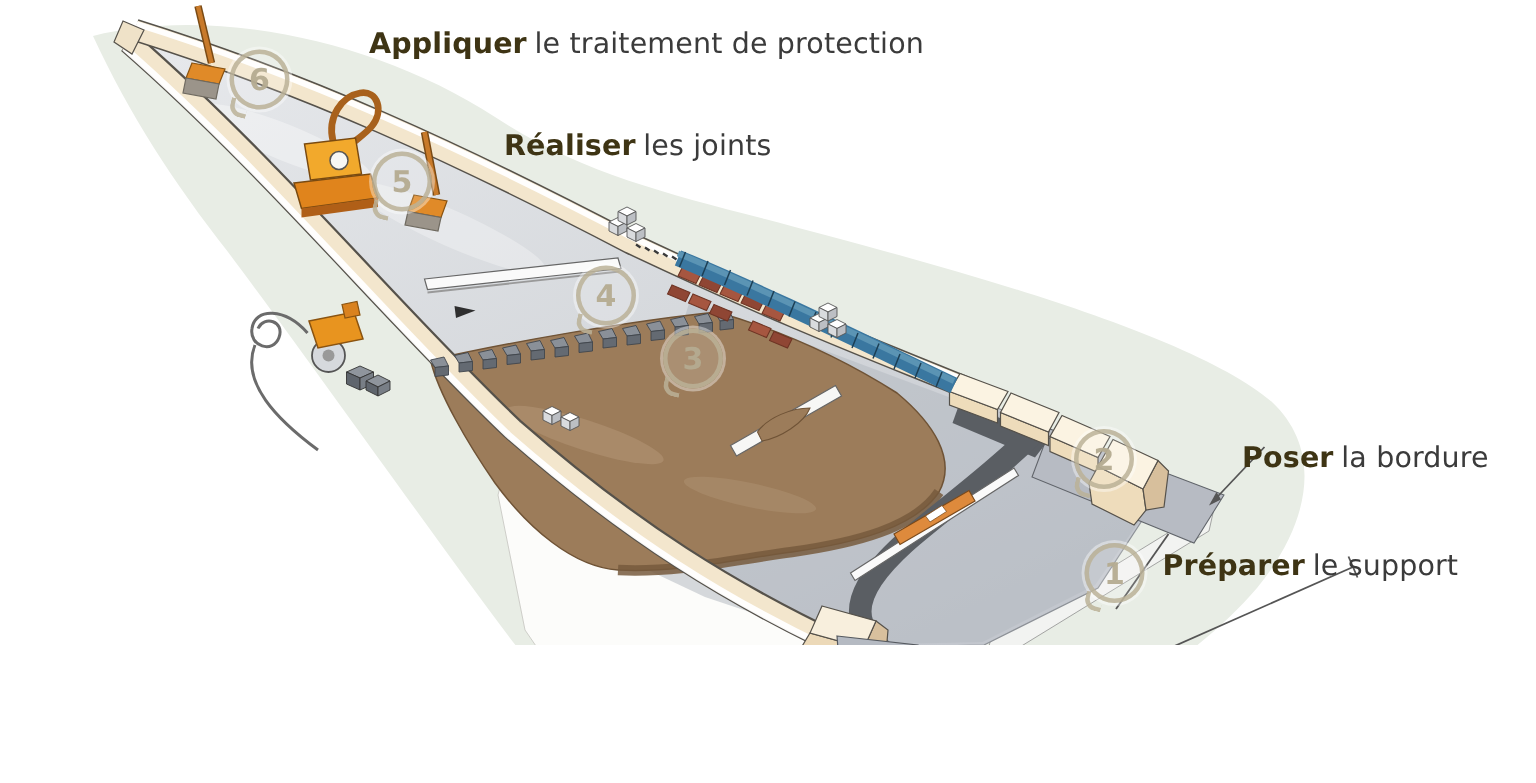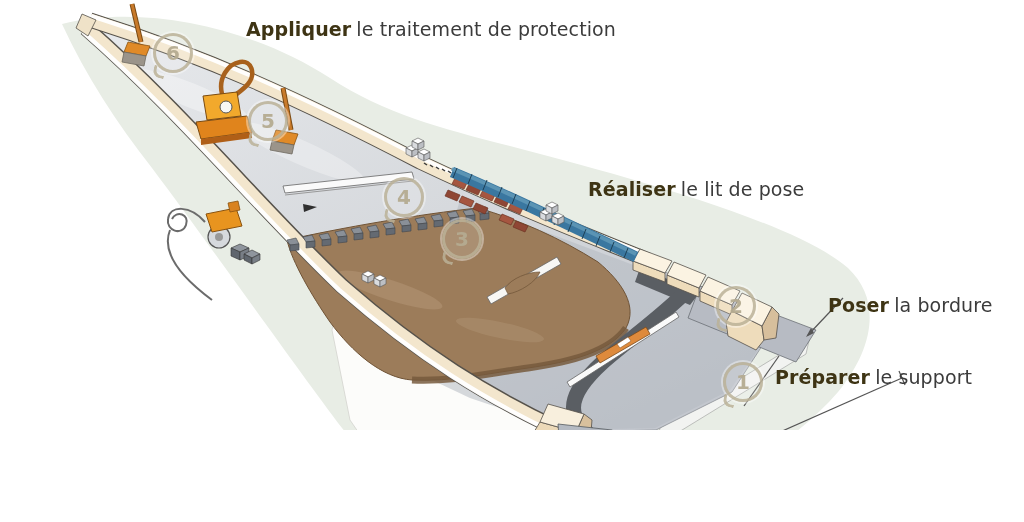--- a/index.html
+++ b/index.html
@@ -276,21 +276,21 @@
     <line x1="843" y1="298" x2="808" y2="335"></line>
     <polygon points="806,337 814,333 811,328" fill="#555" stroke="none"></polygon>
     <line x1="779" y1="356" x2="744" y2="406"></line>
     <line x1="902" y1="378" x2="692" y2="471"></line>
     <polygon points="690,472 699,472 696,465" fill="#555" stroke="none"></polygon>
     <line x1="899" y1="371" x2="905" y2="385"></line>
   </g>
 </svg>
 
 <div class="step-label" style="left:246px;top:17px;"><b>Appliquer</b><span>le traitement de protection</span></div>
-<div class="step-label" style="left:588px;top:177px;"><b>Réaliser</b><span>le lit de pose</span></div>
+<div class="step-label" style="left:336px;top:85px;"><b>Réaliser</b><span>les joints</span></div>
 <div class="step-label" style="left:775px;top:365px;"><b>Préparer</b><span>le support</span></div>
 <div class="step-label" style="left:828px;top:293px;"><b>Poser</b><span>la bordure</span></div>
 
 <div class="badge" style="left:153px;top:33px;">6</div>
 <div class="badge" style="left:248px;top:101px;">5</div>
 <div class="badge" style="left:384px;top:177px;">4</div>
 <div class="badge" style="left:442px;top:219px;">3</div>
 <div class="badge" style="left:716px;top:286px;">2</div>
 <div class="badge" style="left:723px;top:362px;">1</div>
 

